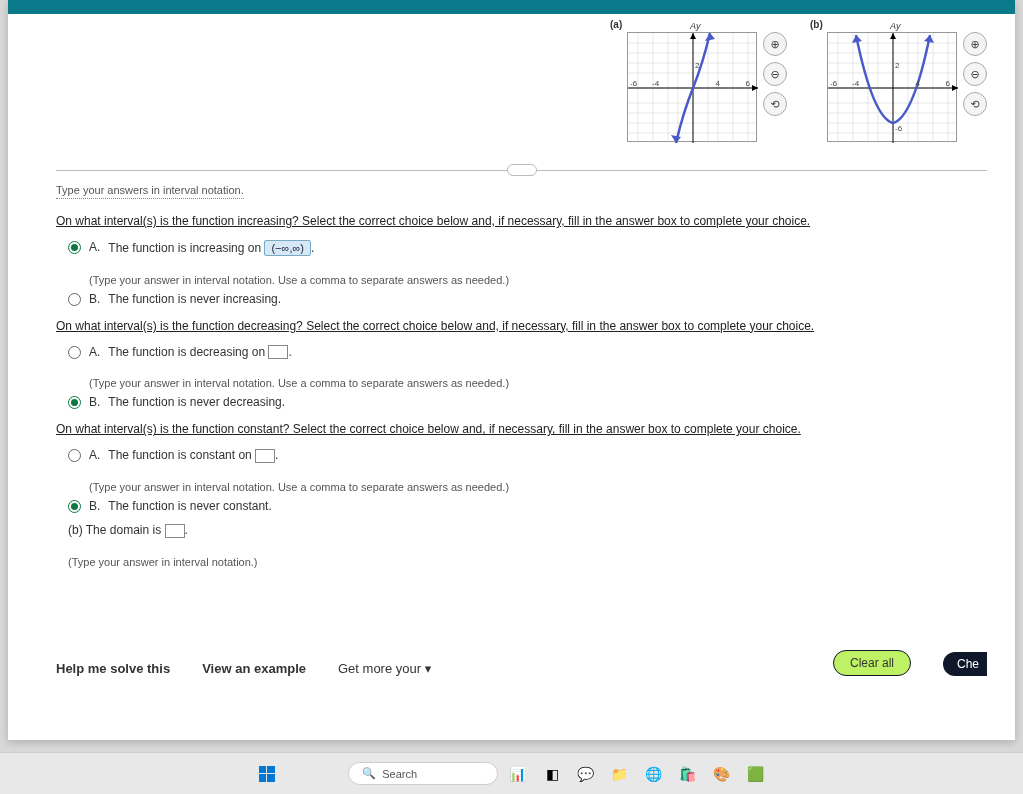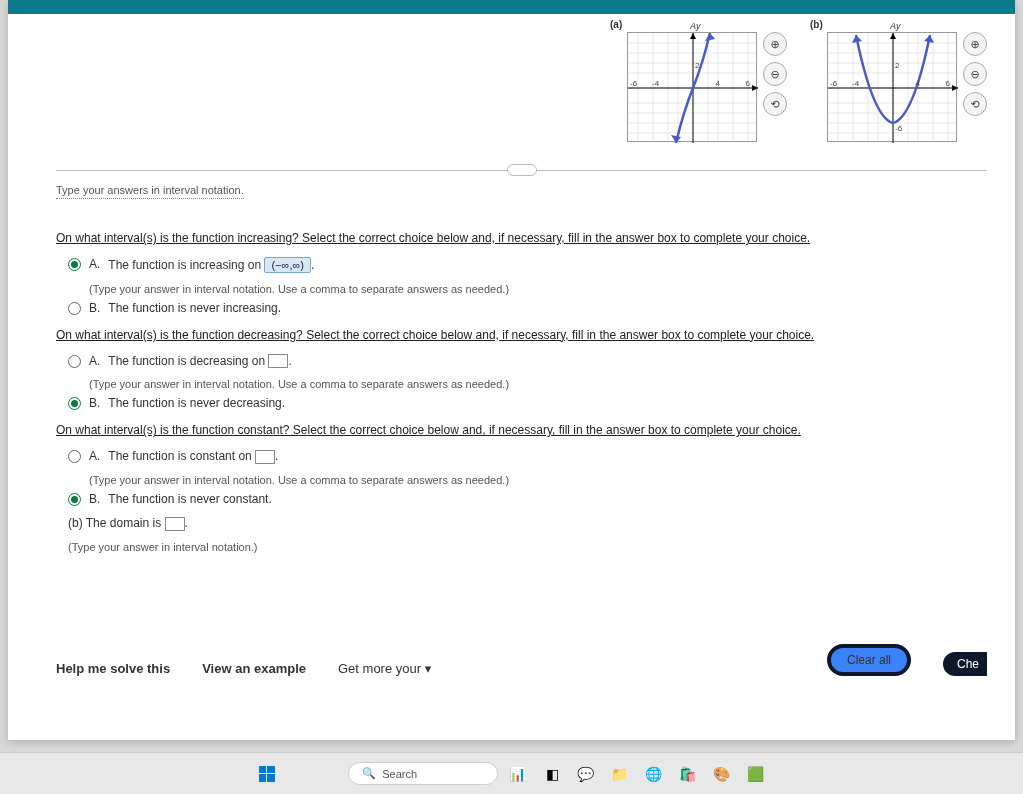--- a/index.html
+++ b/index.html
@@ -13,33 +13,33 @@
 .graph-unit { display: flex; align-items: flex-start; gap: 6px; }
 .graph-box { position: relative; width: 130px; height: 110px; background: #fff; border: 1px solid #999; }
 .graph-box svg { position: absolute; top: 0; left: 0; }
 .graph-label { position: absolute; top: -14px; left: -18px; font-size: 10px; font-weight: bold; }
 .graph-label-y { position: absolute; top: -12px; left: 62px; font-size: 9px; font-style: italic; }
 .tick { position: absolute; font-size: 8px; color: #444; }
 .graph-controls { display: flex; flex-direction: column; gap: 6px; }
 .ctrl-btn { width: 24px; height: 24px; border: 1px solid #aaa; border-radius: 50%; background: #f4f4f4; display: flex; align-items: center; justify-content: center; font-size: 11px; color: #444; }
 .divider-line { border-top: 1px solid #bbb; margin: 28px 0 12px 0; position: relative; }
 .divider-pill { position: absolute; left: 50%; top: -7px; transform: translateX(-50%); background: #fff; border: 1px solid #bbb; border-radius: 8px; width: 30px; height: 12px; }
-.subheading { font-size: 11px; color: #555; border-bottom: 1px dotted #888; display: inline-block; margin-bottom: 19px; padding-bottom: 2px; }
+.subheading { font-size: 11px; color: #555; border-bottom: 1px dotted #888; display: inline-block; margin-bottom: 2px; padding-bottom: 2px; }
 .prompt { font-size: 12px; color: #222; margin: 12px 0 10px 0; line-height: 1.4; text-decoration: underline; }
 .choice-row { display: flex; align-items: flex-start; gap: 8px; margin: 6px 0 2px 12px; font-size: 12px; }
 .radio { width: 13px; height: 13px; border: 1px solid #666; border-radius: 50%; flex-shrink: 0; margin-top: 1px; background: #fff; }
 .radio.selected::after { content: ""; display: block; width: 7px; height: 7px; background: #0a7a40; border-radius: 50%; margin: 2px; }
 .radio.selected { border-color: #0a7a40; }
 .answer-pill { display: inline-block; background: #d6e8f5; border: 1px solid #7aa8c8; padding: 1px 6px; font-size: 11px; color: #224; border-radius: 2px; }
-.hint { font-size: 11px; color: #555; margin-left: 33px; margin-top: 10px; }
+.hint { font-size: 11px; color: #555; margin-left: 33px; margin-top: 18px; }
 .answer-box { display: inline-block; width: 20px; height: 14px; border: 1px solid #888; background: #fff; vertical-align: middle; }
 .domain-row { margin: 10px 0 2px 12px; font-size: 12px; }
 .help-bar { position: absolute; bottom: 18px; left: 48px; right: 28px; display: flex; align-items: flex-end; gap: 32px; font-size: 13px; }
 .help-link { color: #333; font-weight: 600; cursor: pointer; }
-.clear-btn { margin-left: auto; border: 4px solid #0f172a; background: #3b82f6; border-radius: 16px; padding: 5px 16px; font-size: 12px; color: #333; }
+.clear-btn { margin-left: auto; border: 1px solid #0f172a; background: #bef264; border-radius: 16px; padding: 5px 16px; font-size: 12px; color: #333; }
 .check-btn { background: #0f172a; color: #fff; border-radius: 16px 0 0 16px; padding: 5px 8px 5px 14px; font-size: 12px; border: none; }
 .taskbar { position: absolute; bottom: 0; left: 0; right: 0; height: 42px; background: #e8e8e8; border-top: 1px solid #ccc; display: flex; align-items: center; justify-content: center; gap: 8px; }
 .search-box { display: flex; align-items: center; gap: 6px; background: #fff; border: 1px solid #ccc; border-radius: 16px; padding: 4px 14px; font-size: 11px; color: #555; width: 150px; margin-left: 60px; }
 .tb-icon { width: 26px; height: 26px; display: flex; align-items: center; justify-content: center; font-size: 14px; }
 .win-logo { display: grid; grid-template-columns: 1fr 1fr; gap: 1px; width: 16px; height: 16px; }
 .win-logo span { background: #0078d4; }
 </style>
 </head>
 <body>
 

